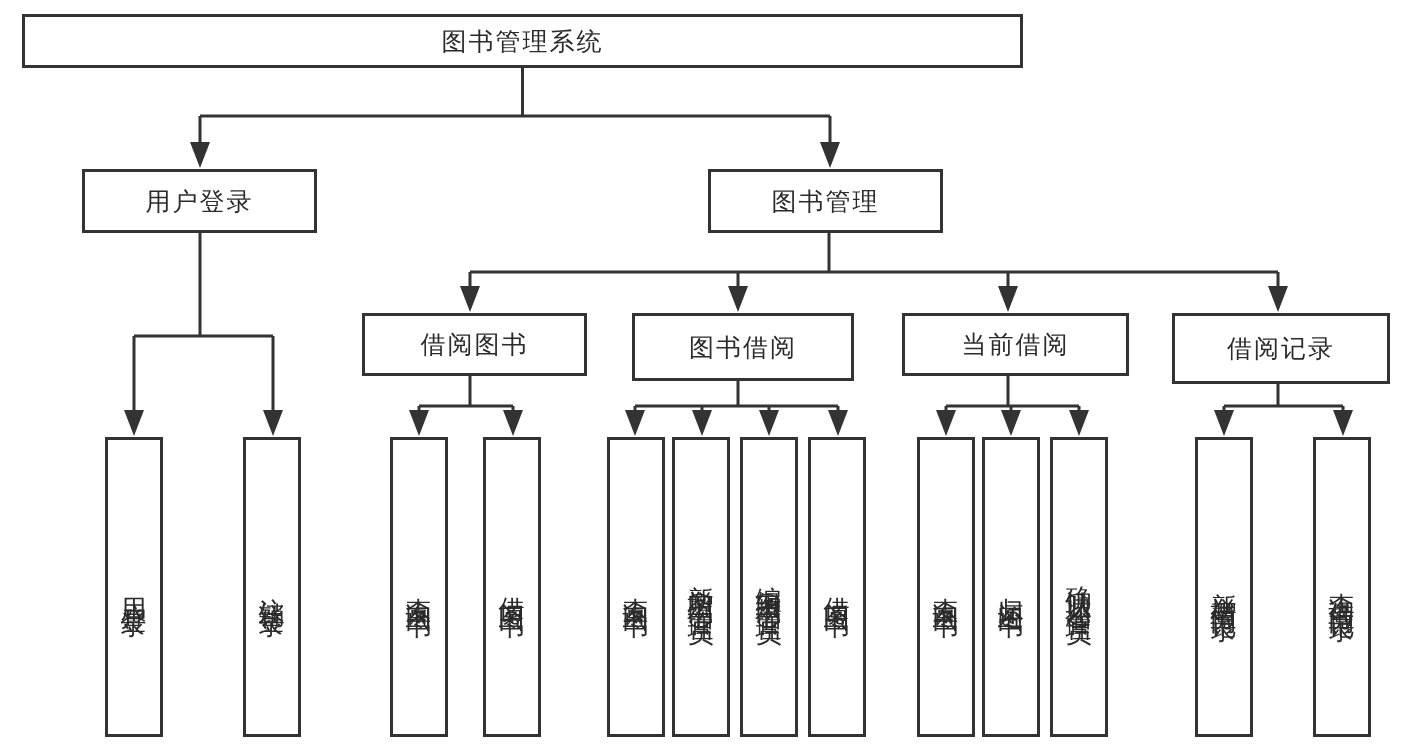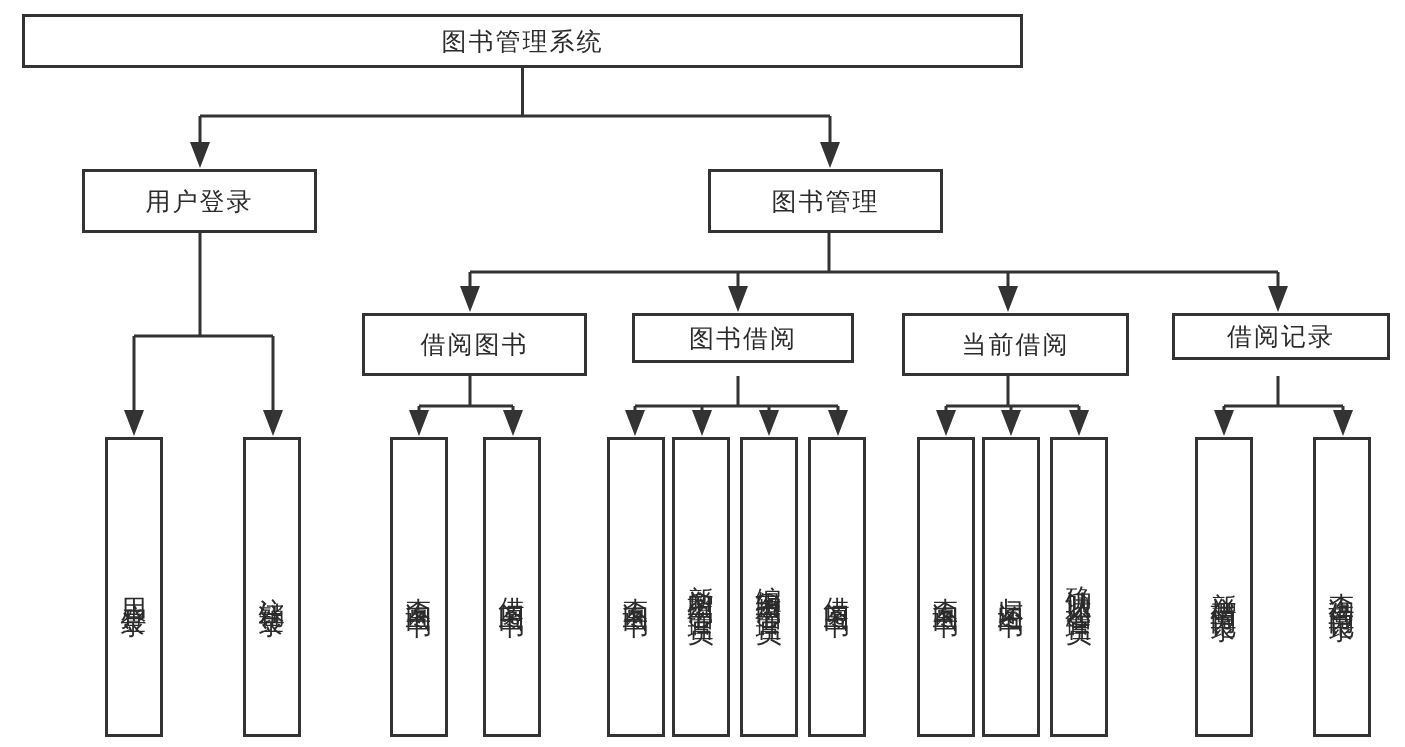--- a/index.html
+++ b/index.html
@@ -58,23 +58,23 @@
     color: #b3b3b3;
     letter-spacing: 1px;
     z-index: 3;
     white-space: nowrap;
   }
   
   .n-root   { left: 22px;   top: 14px;  width: 1001px; height: 54px; }
   .n-login  { left: 82px;   top: 169px; width: 235px;  height: 64px; }
   .n-mgmt   { left: 708px;  top: 169px; width: 235px;  height: 64px; }
   .n-rec    { left: 362px;  top: 313px; width: 225px;  height: 63px; }
-  .n-borrow { left: 632px;  top: 313px; width: 222px;  height: 50px; }
+  .n-borrow { left: 632px;  top: 313px; width: 222px;  height: 68px; }
   .n-cur    { left: 902px;  top: 313px; width: 227px;  height: 63px; }
-  .n-recd   { left: 1172px; top: 313px; width: 218px;  height: 47px; }
+  .n-recd   { left: 1172px; top: 313px; width: 218px;  height: 71px; }
   .l1  { left: 105px; }
   .l2  { left: 243px; }
   .l3  { left: 390px; }
   .l4  { left: 483px; }
   .l5  { left: 607px; }
   .l6  { left: 672px; }
   .l7  { left: 740px; }
   .l8  { left: 808px; }
   .l9  { left: 917px; }
   .l10 { left: 982px; }

